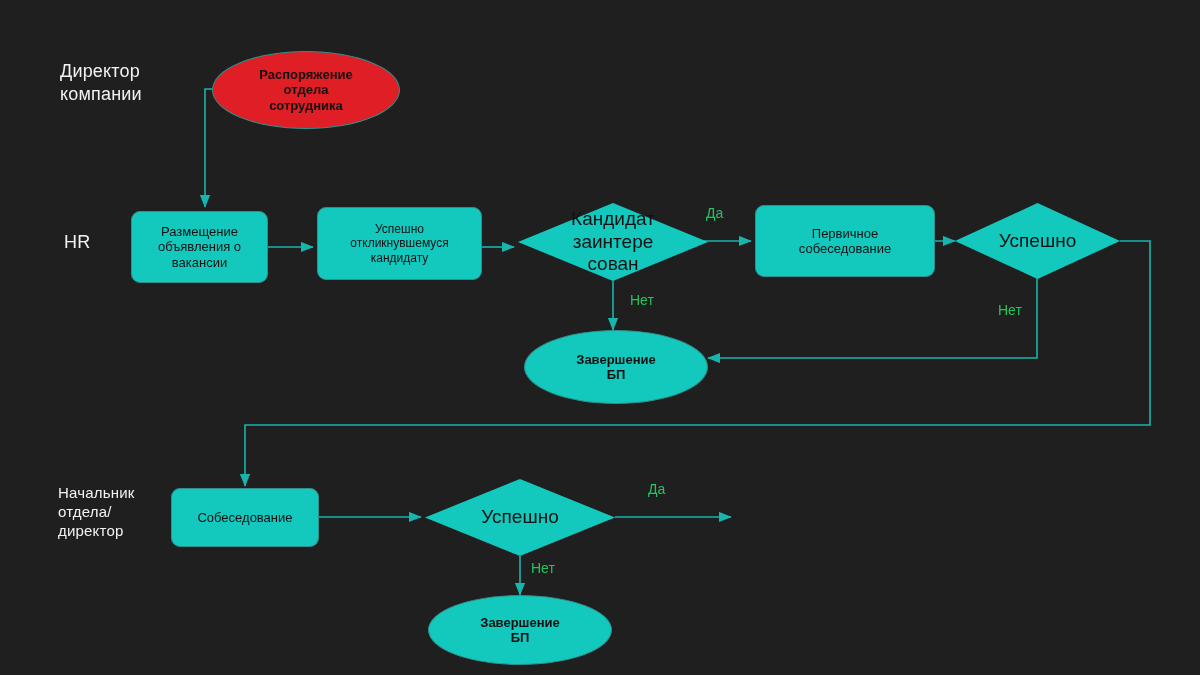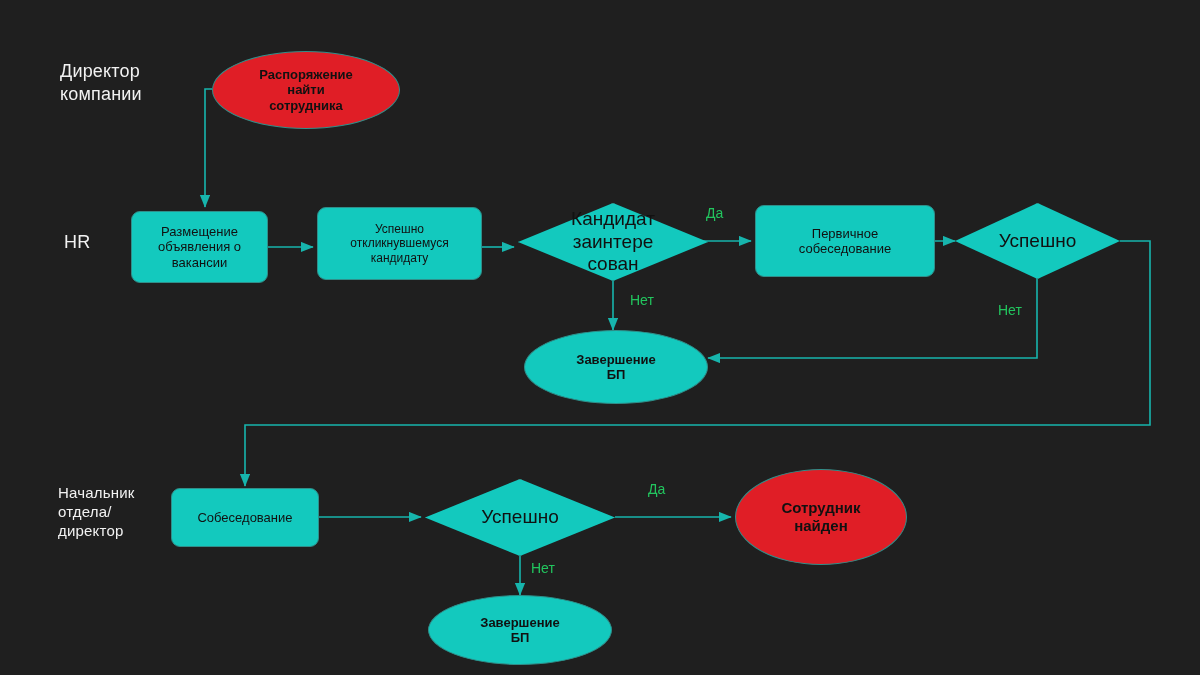--- a/index.html
+++ b/index.html
@@ -143,21 +143,21 @@
 
   <div class="lane-label" style="left:26px; top:483px; font-size:15px;">
     <div>Начальник</div>
     <div>отдела/</div>
     <div>директор</div>
   </div>
 
   <div class="node node-terminator term-red" style="left:212px; top:51px; width:188px; height:78px; font-size:13px;">
     <div class="nodetext">
       <div>Распоряжение</div>
-      <div>найти</div>
+      <div>отдела</div>
       <div>сотрудника</div>
     </div>
   </div>
 
   <div class="node node-process" style="left:131px; top:211px; width:137px; height:72px;">
     <div class="nodetext">
       <div>Размещение</div>
       <div>объявления о</div>
       <div>вакансии</div>
     </div>
@@ -201,26 +201,20 @@
 
   <div class="node node-process" style="left:171px; top:488px; width:148px; height:59px;">
     <div class="nodetext">Собеседование</div>
   </div>
 
   <div class="node node-decision" style="left:425px; top:479px; width:190px; height:77px;">
     <div class="dia-shape"></div>
     <div class="dia-label">Успешно</div>
   </div>
 
-  <div class="node node-terminator term-red" style="left:735px; top:469px; width:172px; height:96px; font-size:15px;">
-    <div class="nodetext">
-      <div>Сотрудник</div>
-      <div>найден</div>
-    </div>
-  </div>
 
   <div class="node node-terminator term-teal" style="left:428px; top:595px; width:184px; height:70px; font-size:13px;">
     <div class="nodetext">
       <div>Завершение</div>
       <div>БП</div>
     </div>
   </div>
 
   <div class="edge-label" style="left:706px; top:205px;">Да</div>
 

